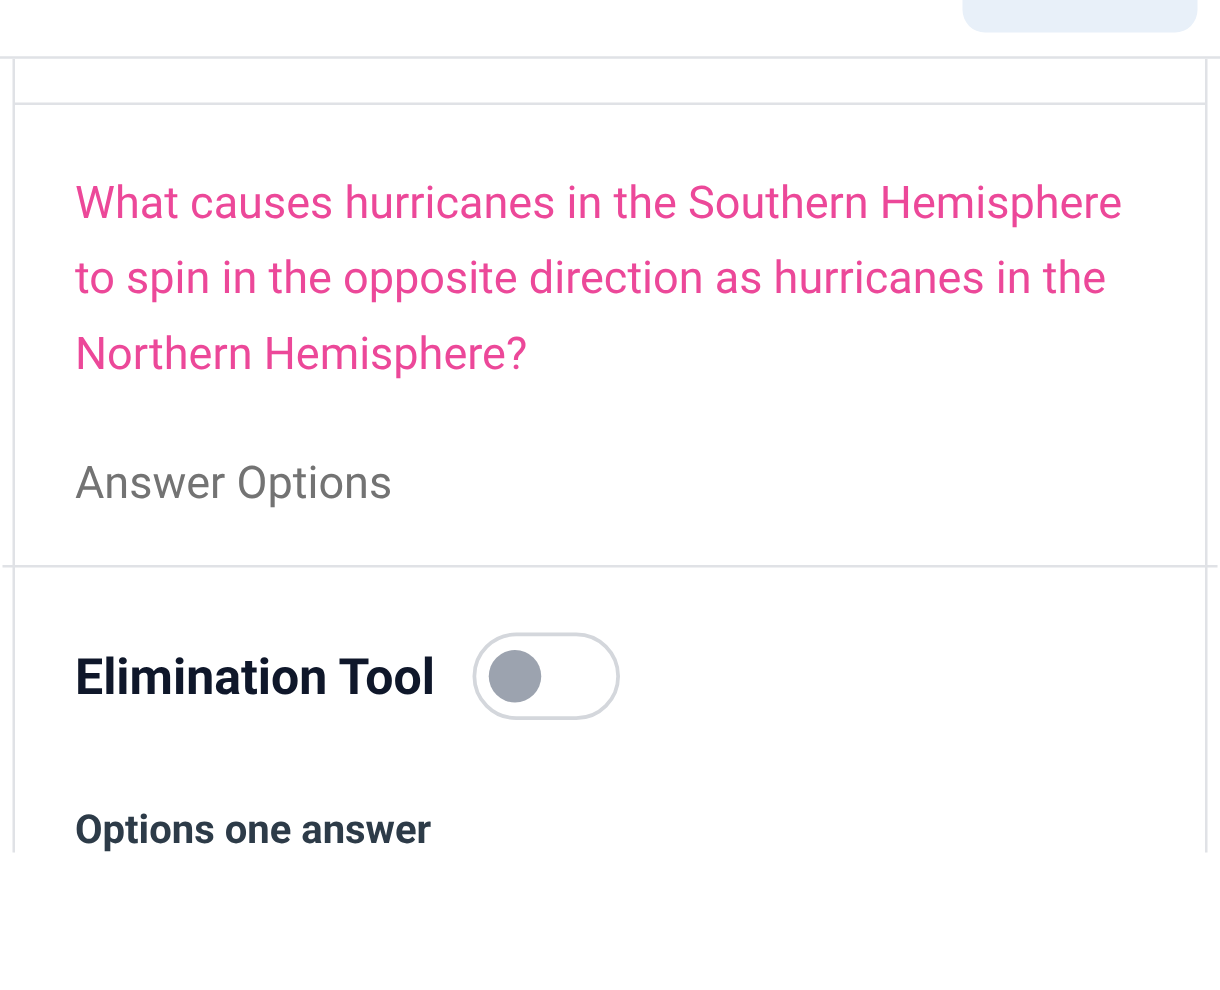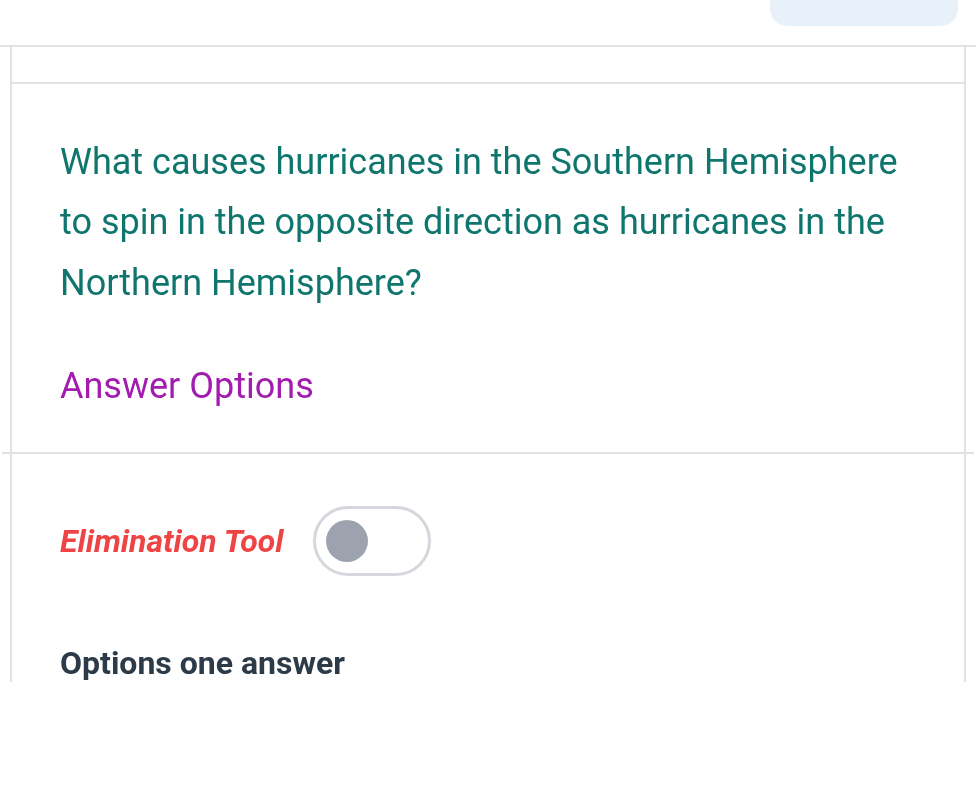--- a/index.html
+++ b/index.html
@@ -38,48 +38,47 @@
     .spacer-top {
       height: 35px;
     }
     .question-section {
       padding: 48px 48px 52px 48px;
       border-top: 2px solid #e0e2e6;
     }
     .question-text {
       font-size: 36px;
       line-height: 1.68;
-      color: #0f766e;
+      color: #ec4899;
       font-weight: 400;
     }
     .answer-options-heading {
       font-size: 36px;
-      color: #a21caf;
+      color: #737373;
       font-weight: 400;
       padding: 0 48px 45px 48px;
     }
     .divider {
       height: 2px;
       background: #e0e2e6;
       margin: 0 -10px;
     }
     .options-section {
       padding: 52px 48px 0 48px;
     }
     .elimination-row {
       display: flex;
       align-items: center;
       gap: 30px;
       margin-bottom: 68px;
     }
     .elimination-label {
-      font-size: 32px;
+      font-size: 40px;
       font-weight: 700;
-      color: #ef4444;
-      font-style: italic;
+      color: #0f172a;
     }
     .toggle {
       width: 118px;
       height: 70px;
       border: 3px solid #d4d7dc;
       border-radius: 40px;
       background: #ffffff;
       position: relative;
       cursor: pointer;
     }

